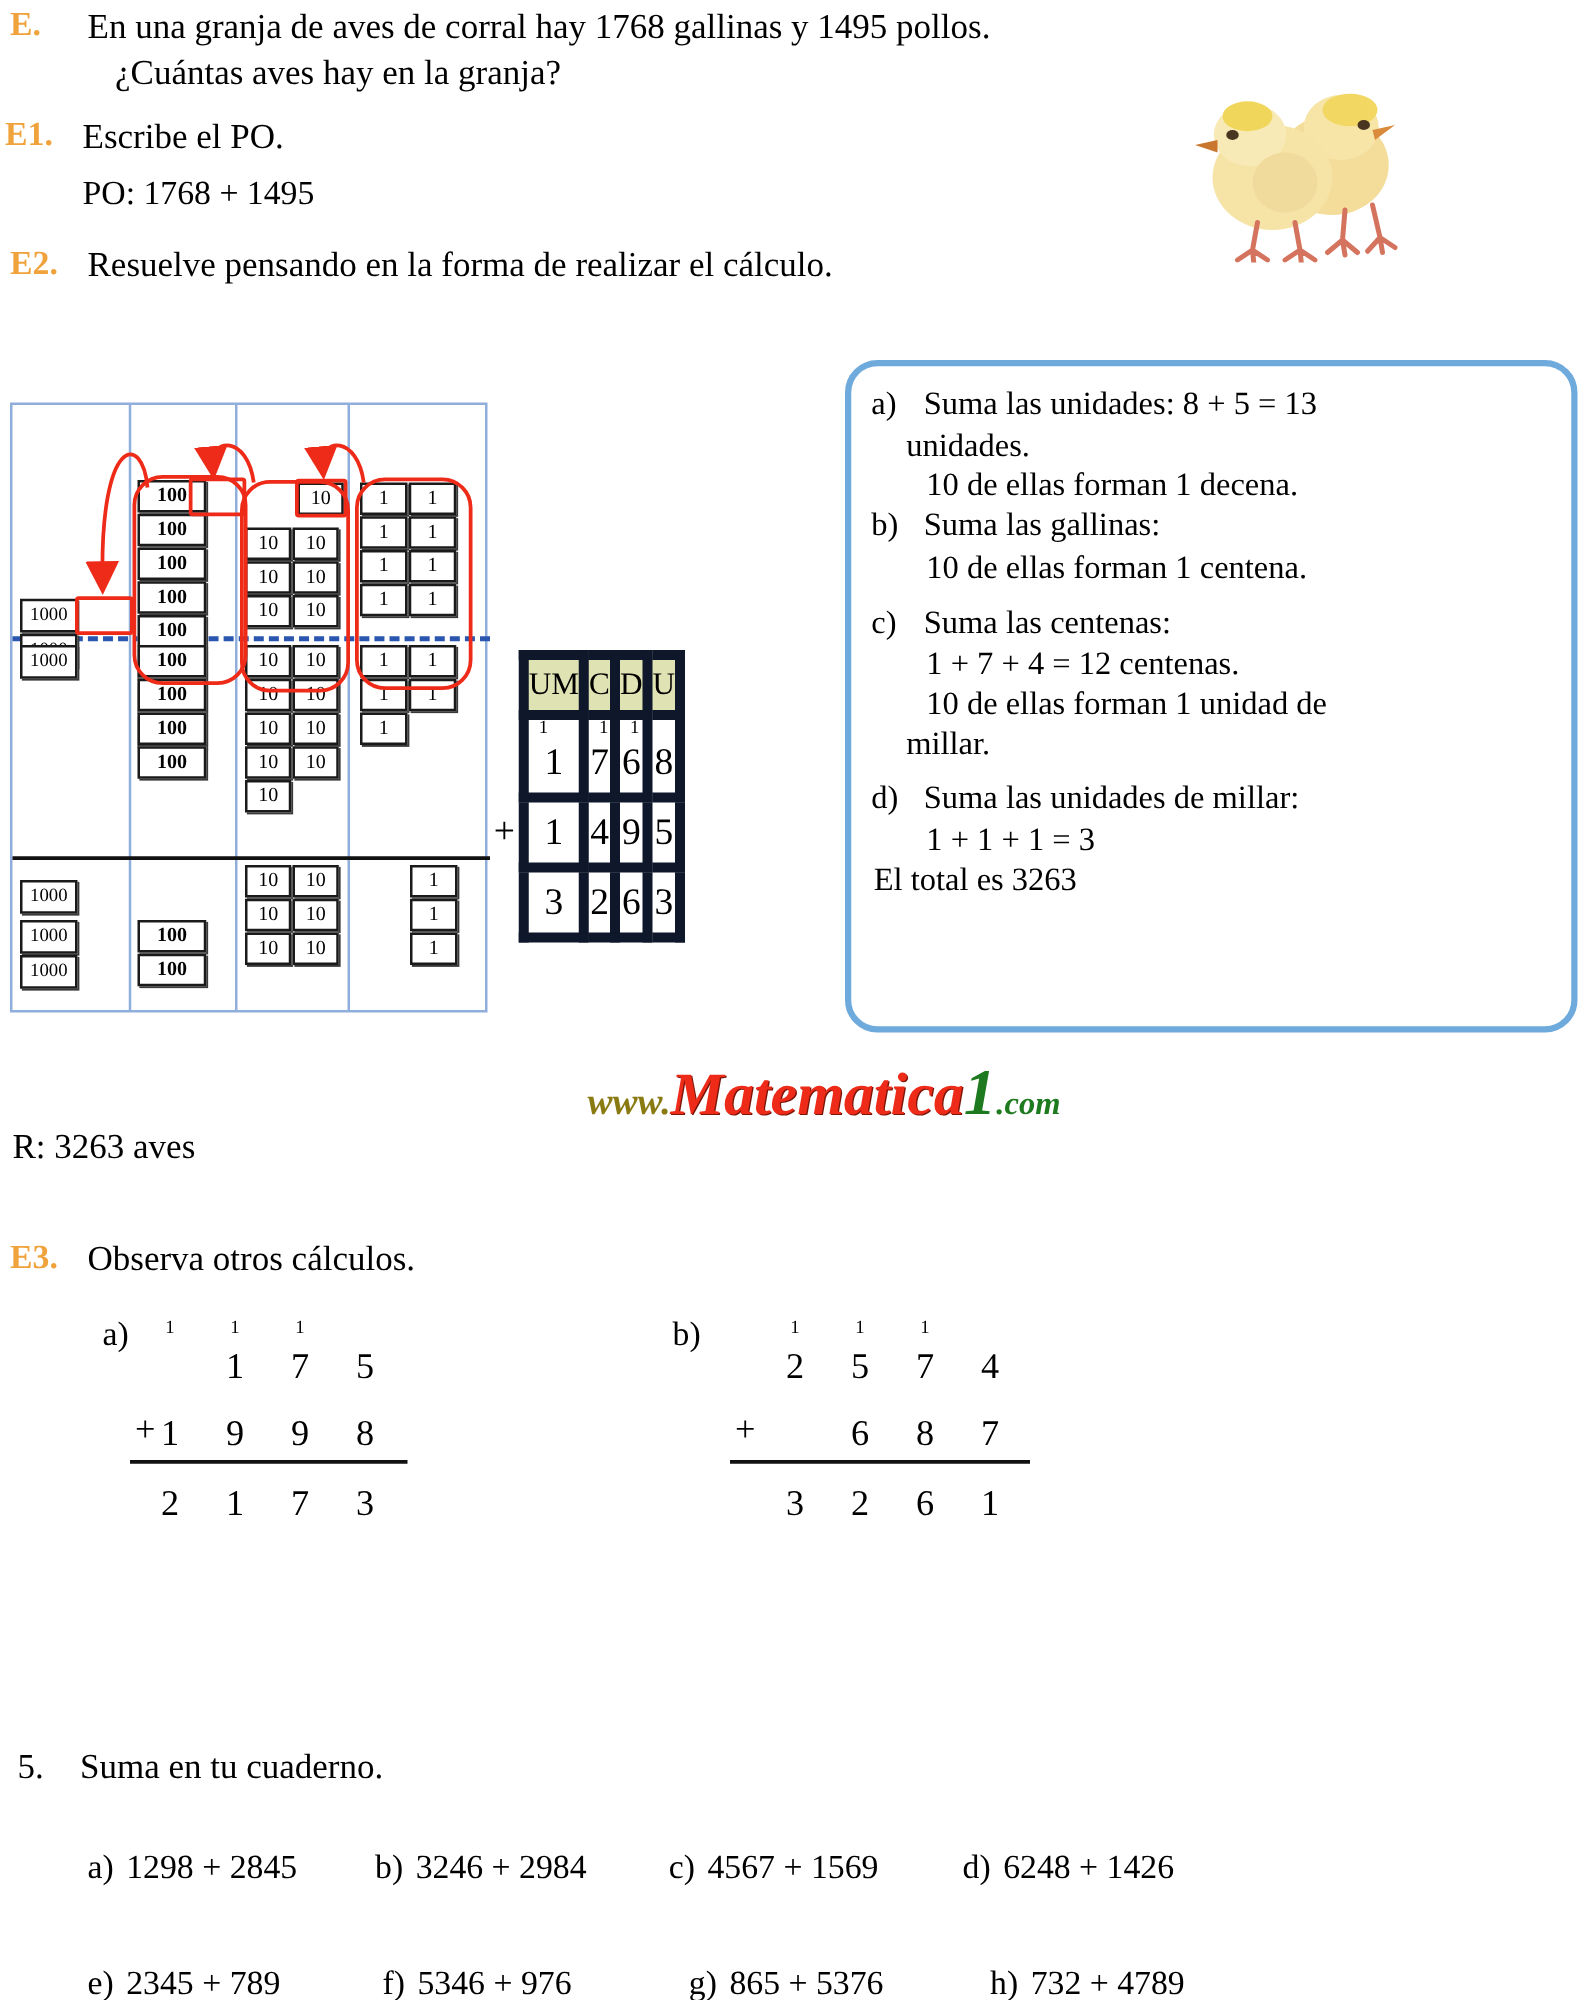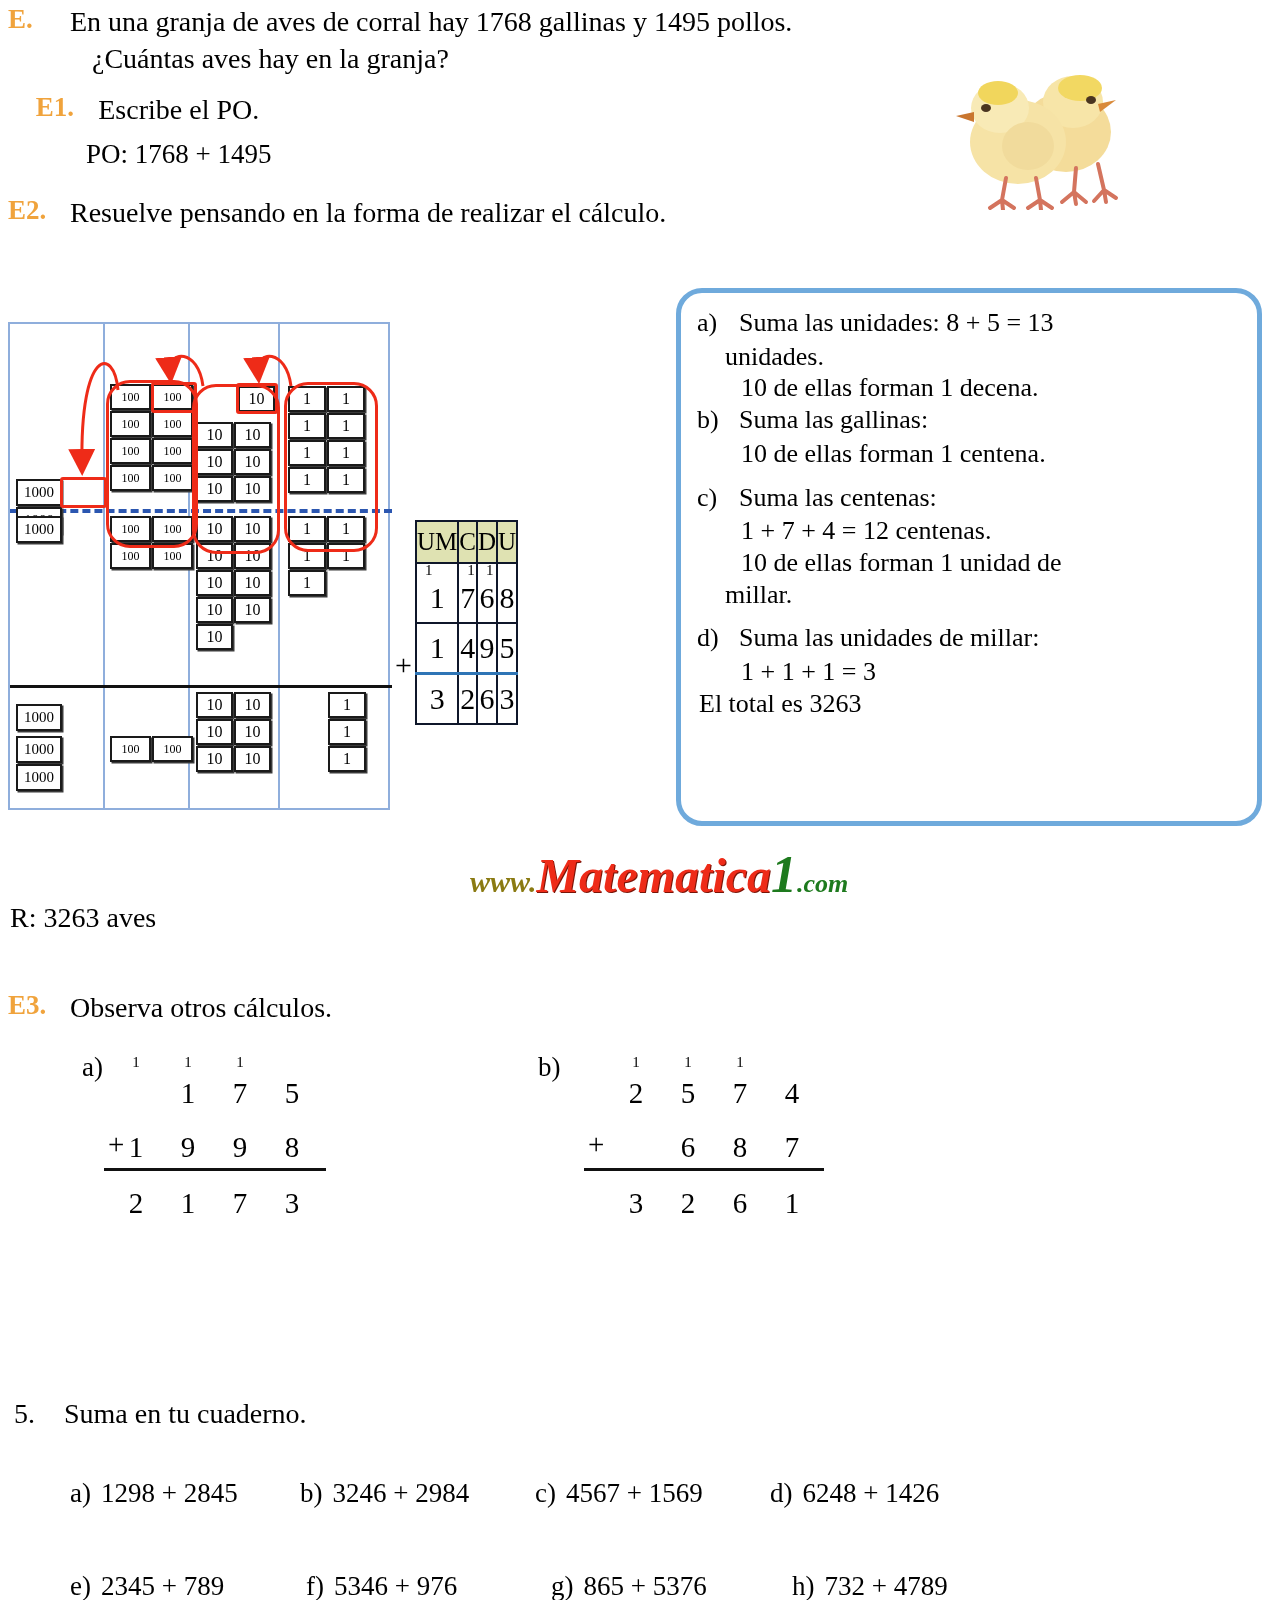--- a/index.html
+++ b/index.html
@@ -58,21 +58,21 @@
   .tile{
     display:inline-flex;align-items:center;justify-content:center;
     border:2px solid #1a1a1a;
     box-shadow:1.5px 1.5px 0 #3a3a3a;
     background:#fff;
     font-family:"Liberation Serif", serif;
     box-sizing:border-box;
     margin:0;
   }
   .t1000{width:46px;height:27px;font-size:15px;}
-  .t100{width:41px;height:26px;font-size:12px;}
+  .t100{width:55px;height:26px;font-size:16px;font-weight:bold;}
   .t10{width:37px;height:26px;font-size:16px;}
   .t1{width:38px;height:26px;font-size:16px;}
 
   .stack{position:absolute;display:flex;flex-wrap:wrap;}
   .stack > .tile{margin:0 1px 1px 0;}
 
   
   .redbox{
     position:absolute;border:3px solid #EE2B18;box-sizing:border-box;
     border-radius:3px;pointer-events:none;
@@ -87,21 +87,21 @@
   .pvwrap{position:absolute;left:395px;top:520px;}
   .plus-sign{
     position:absolute;left:0px;top:128px;font-size:30px;
   }
   table.pv{
     position:absolute;left:20px;top:0;
     border-collapse:collapse;
     font-family:"Liberation Serif", serif;
   }
   table.pv td{
-    border:2px solid #0f172a;
+    border:8px solid #0f172a;
     width:56px;height:48px;
     text-align:center;vertical-align:middle;
     font-size:30px;
     padding:0;
   }
   table.pv tr.head td{
     background:#DFE2B2;
     font-size:25px;height:40px;
   }
   table.pv tr.r1 td{position:relative;padding-top:10px;}
@@ -176,21 +176,21 @@
 <div class="page">
 
   <div class="hdr-row" style="left:8px;top:4px;width:1000px;">
     <div class="hdr-e lbl-e">E.</div>
     <div class="hdr-body">
       <div>En una granja de aves de corral hay 1768 gallinas y 1495 pollos.</div>
       <div style="padding-left:22px;">¿Cuántas aves hay en la granja?</div>
     </div>
   </div>
 
-  <div class="hdr-row" style="left:24px;top:92px;width:700px;text-align:center;">
+  <div class="hdr-row" style="left:4px;top:92px;width:700px;">
     <div class="hdr-e lbl-e">E1.</div>
     <div class="hdr-body">
       <div>Escribe el PO.</div>
       <div style="font-size:27px;margin-top:8px;">PO: 1768 + 1495</div>
     </div>
   </div>
 
   <div class="hdr-row" style="left:8px;top:195px;width:900px;">
     <div class="hdr-e lbl-e">E2.</div>
     <div class="hdr-body">Resuelve pensando en la forma de realizar el cálculo.</div>

